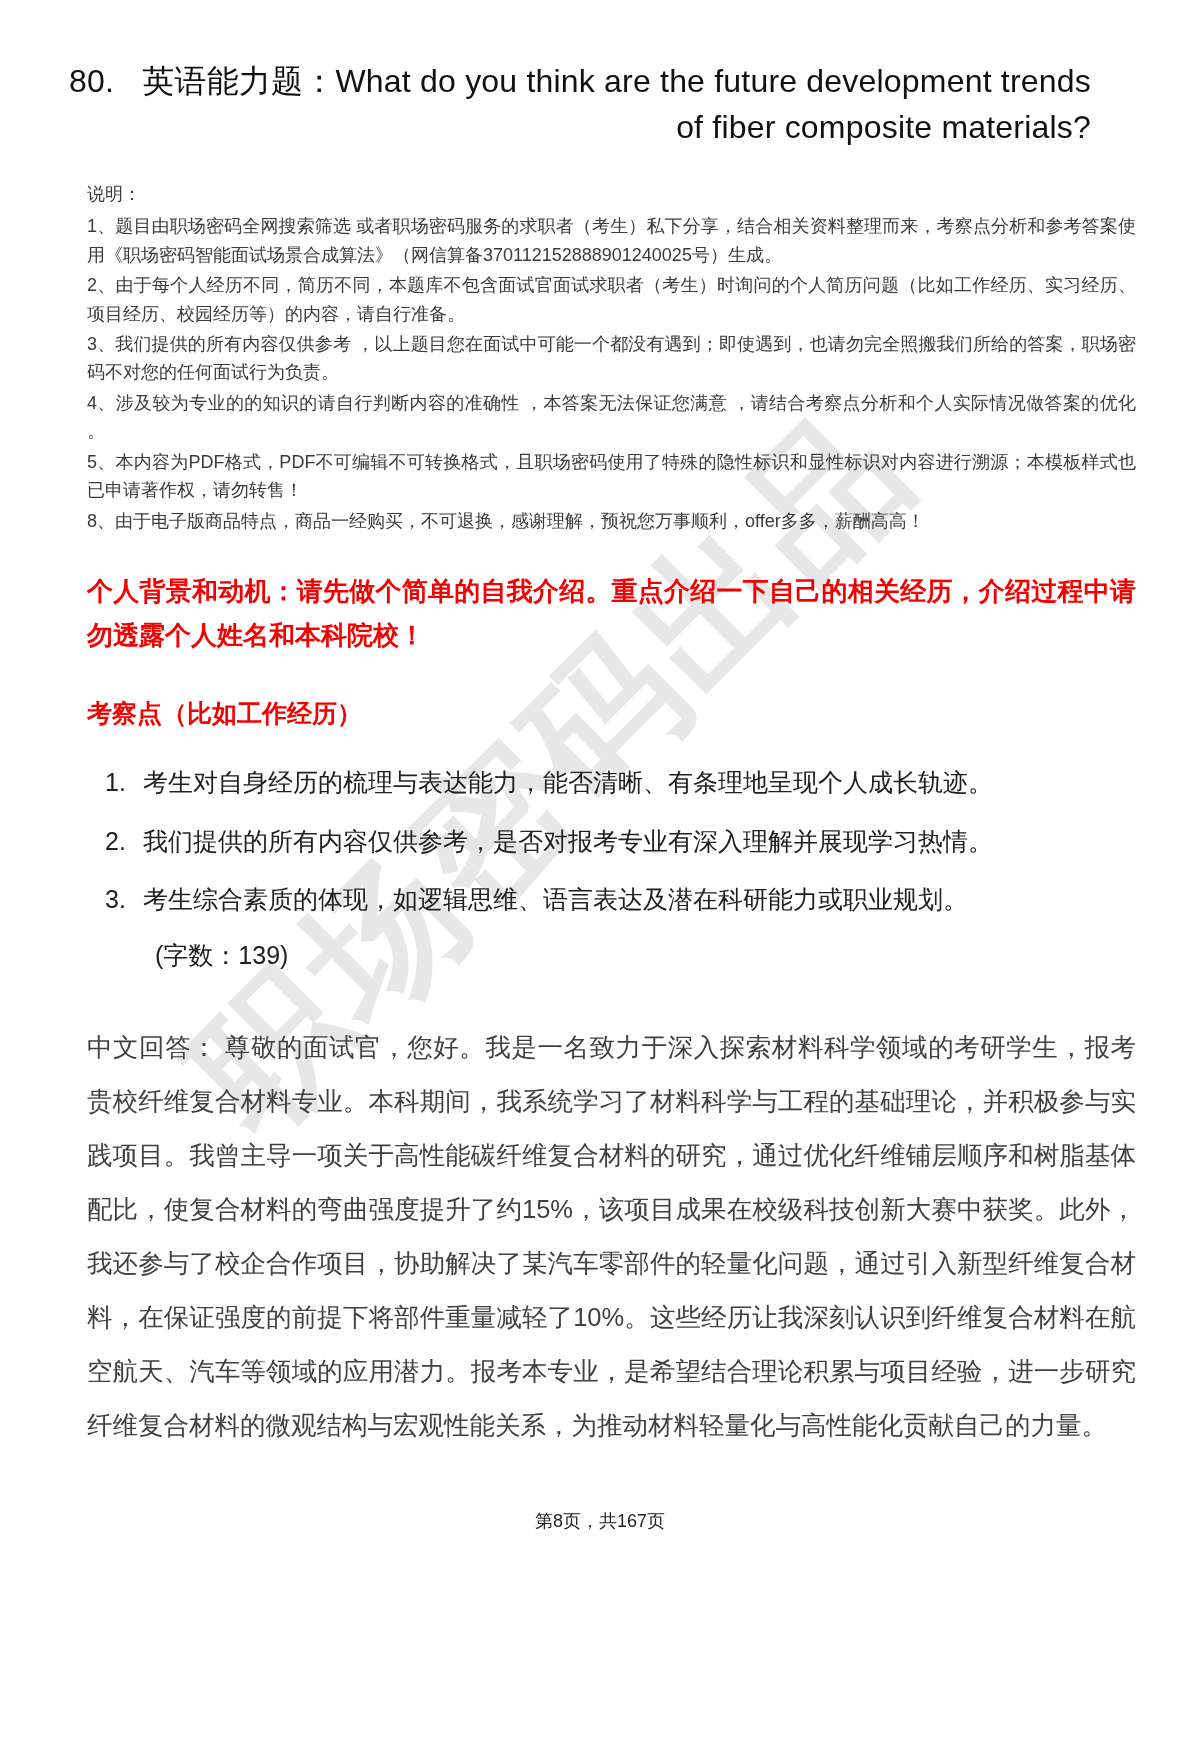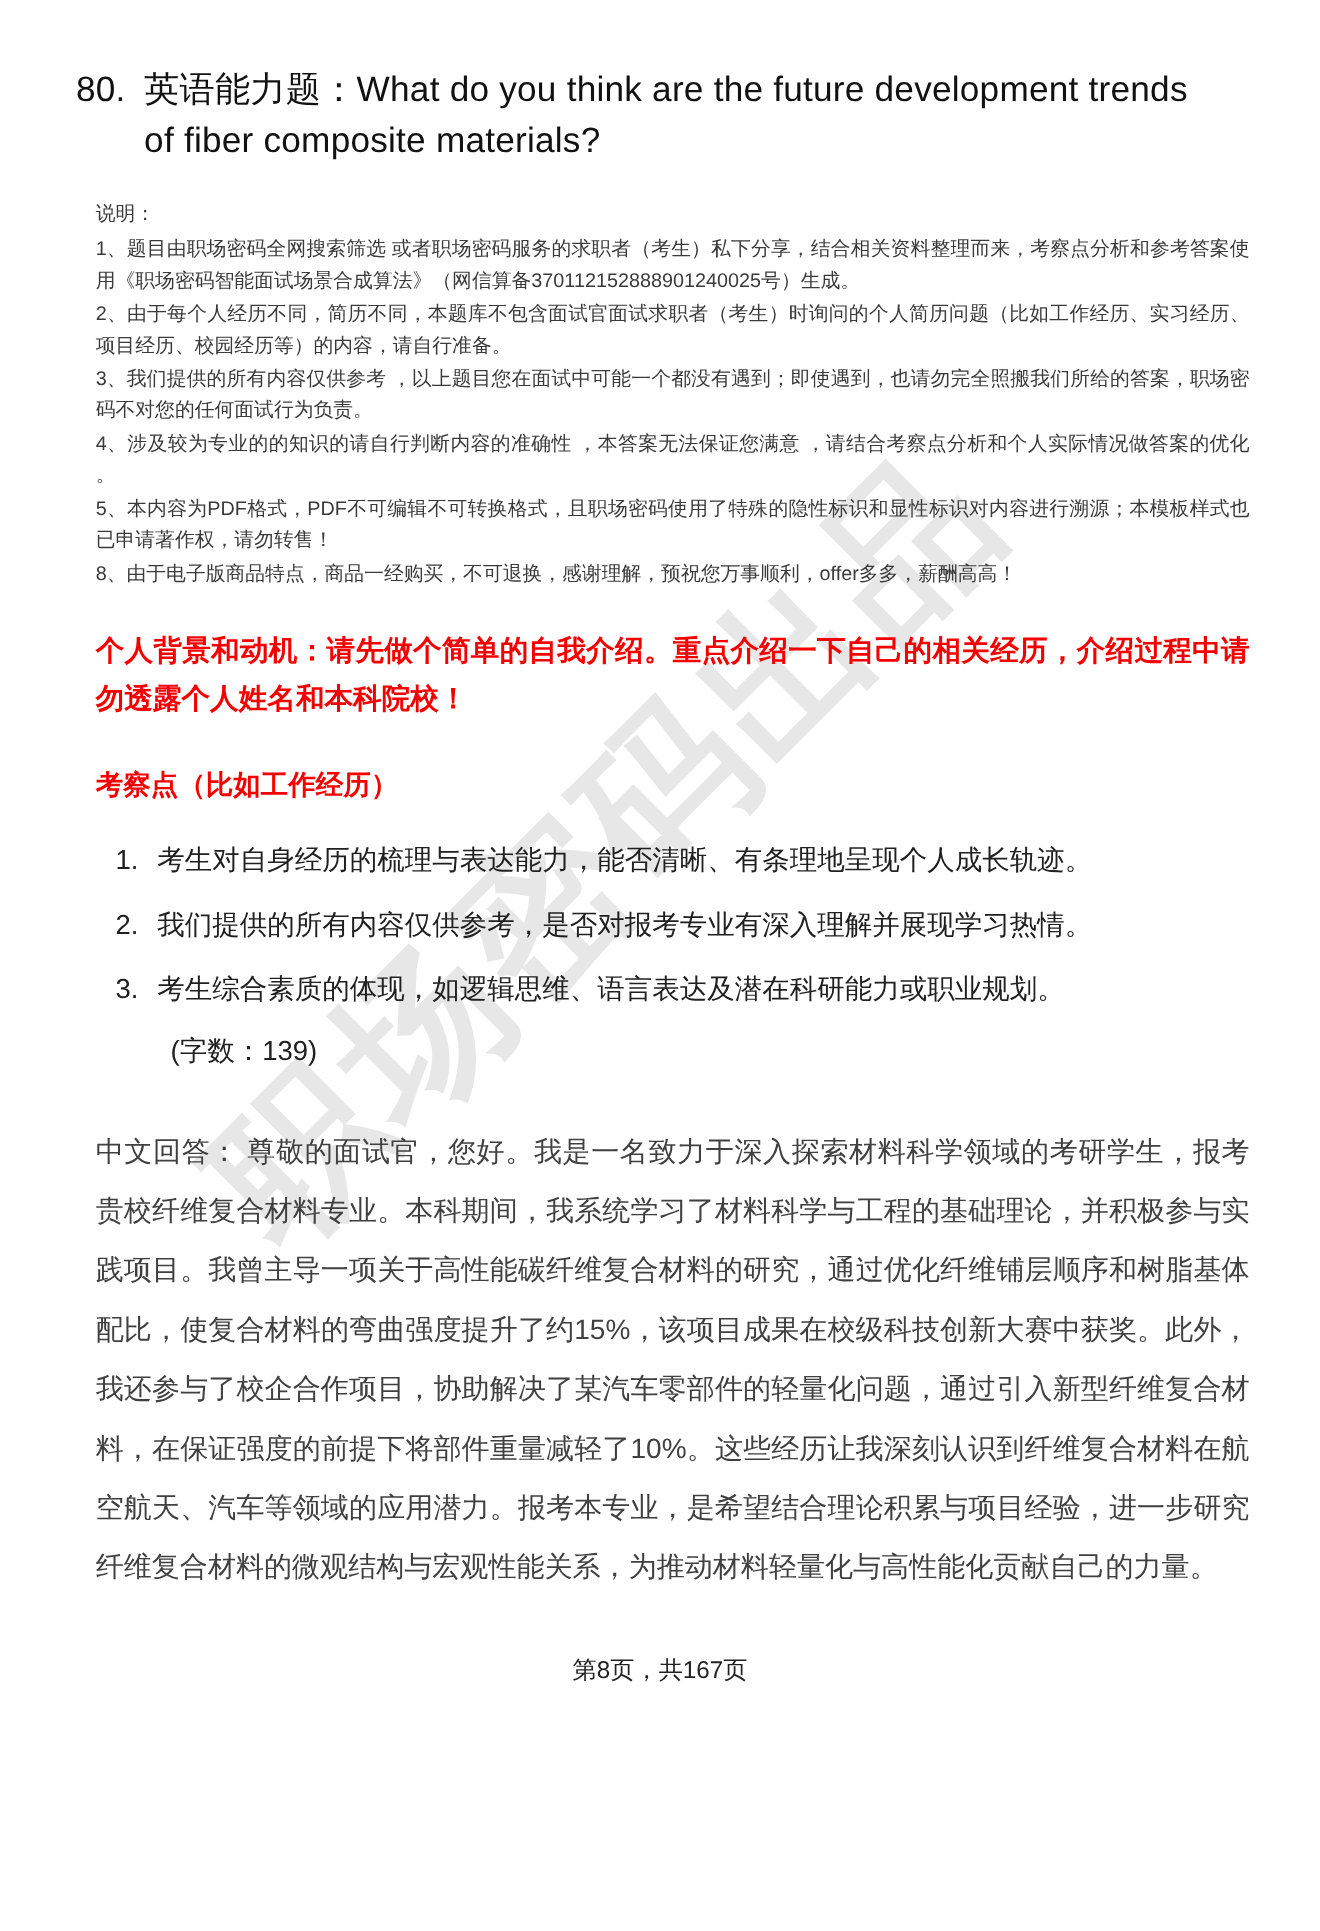--- a/index.html
+++ b/index.html
@@ -43,20 +43,21 @@
     line-height: 1.45;
     letter-spacing: 0.2px;
   }
   .title-num {
     flex: 0 0 auto;
     width: 62px;
   }
   .title-text {
     flex: 1 1 auto;
     max-width: 960px;
+    text-align: right;
   }
   .instructions {
     margin-top: 29px;
     margin-left: 18px;
     font-size: 18px;
     line-height: 1.58;
     color: #3a3a3a;
     max-width: 1078px;
   }
   .instructions-heading {
@@ -116,21 +117,21 @@
     color: #404040;
     line-height: 2.12;
     text-align: justify;
   }
   .footer {
     position: absolute;
     left: 0;
     right: 0;
     bottom: 222px;
     text-align: center;
-    font-size: 22px;
+    font-size: 18px;
     color: #222222;
     z-index: 1;
   }
 </style>
 </head>
 <body>
 
 <div class="page">
 
   <div class="watermark">职场密码出品</div>

